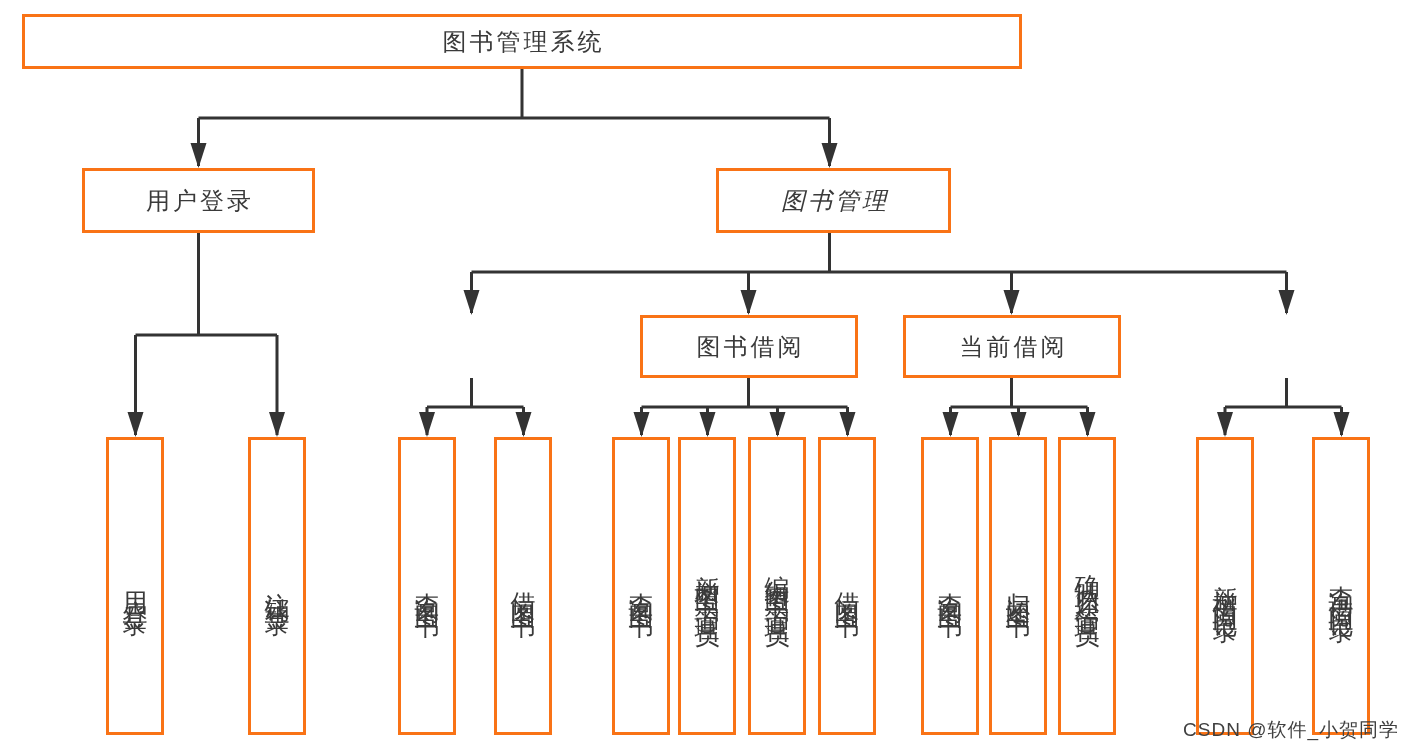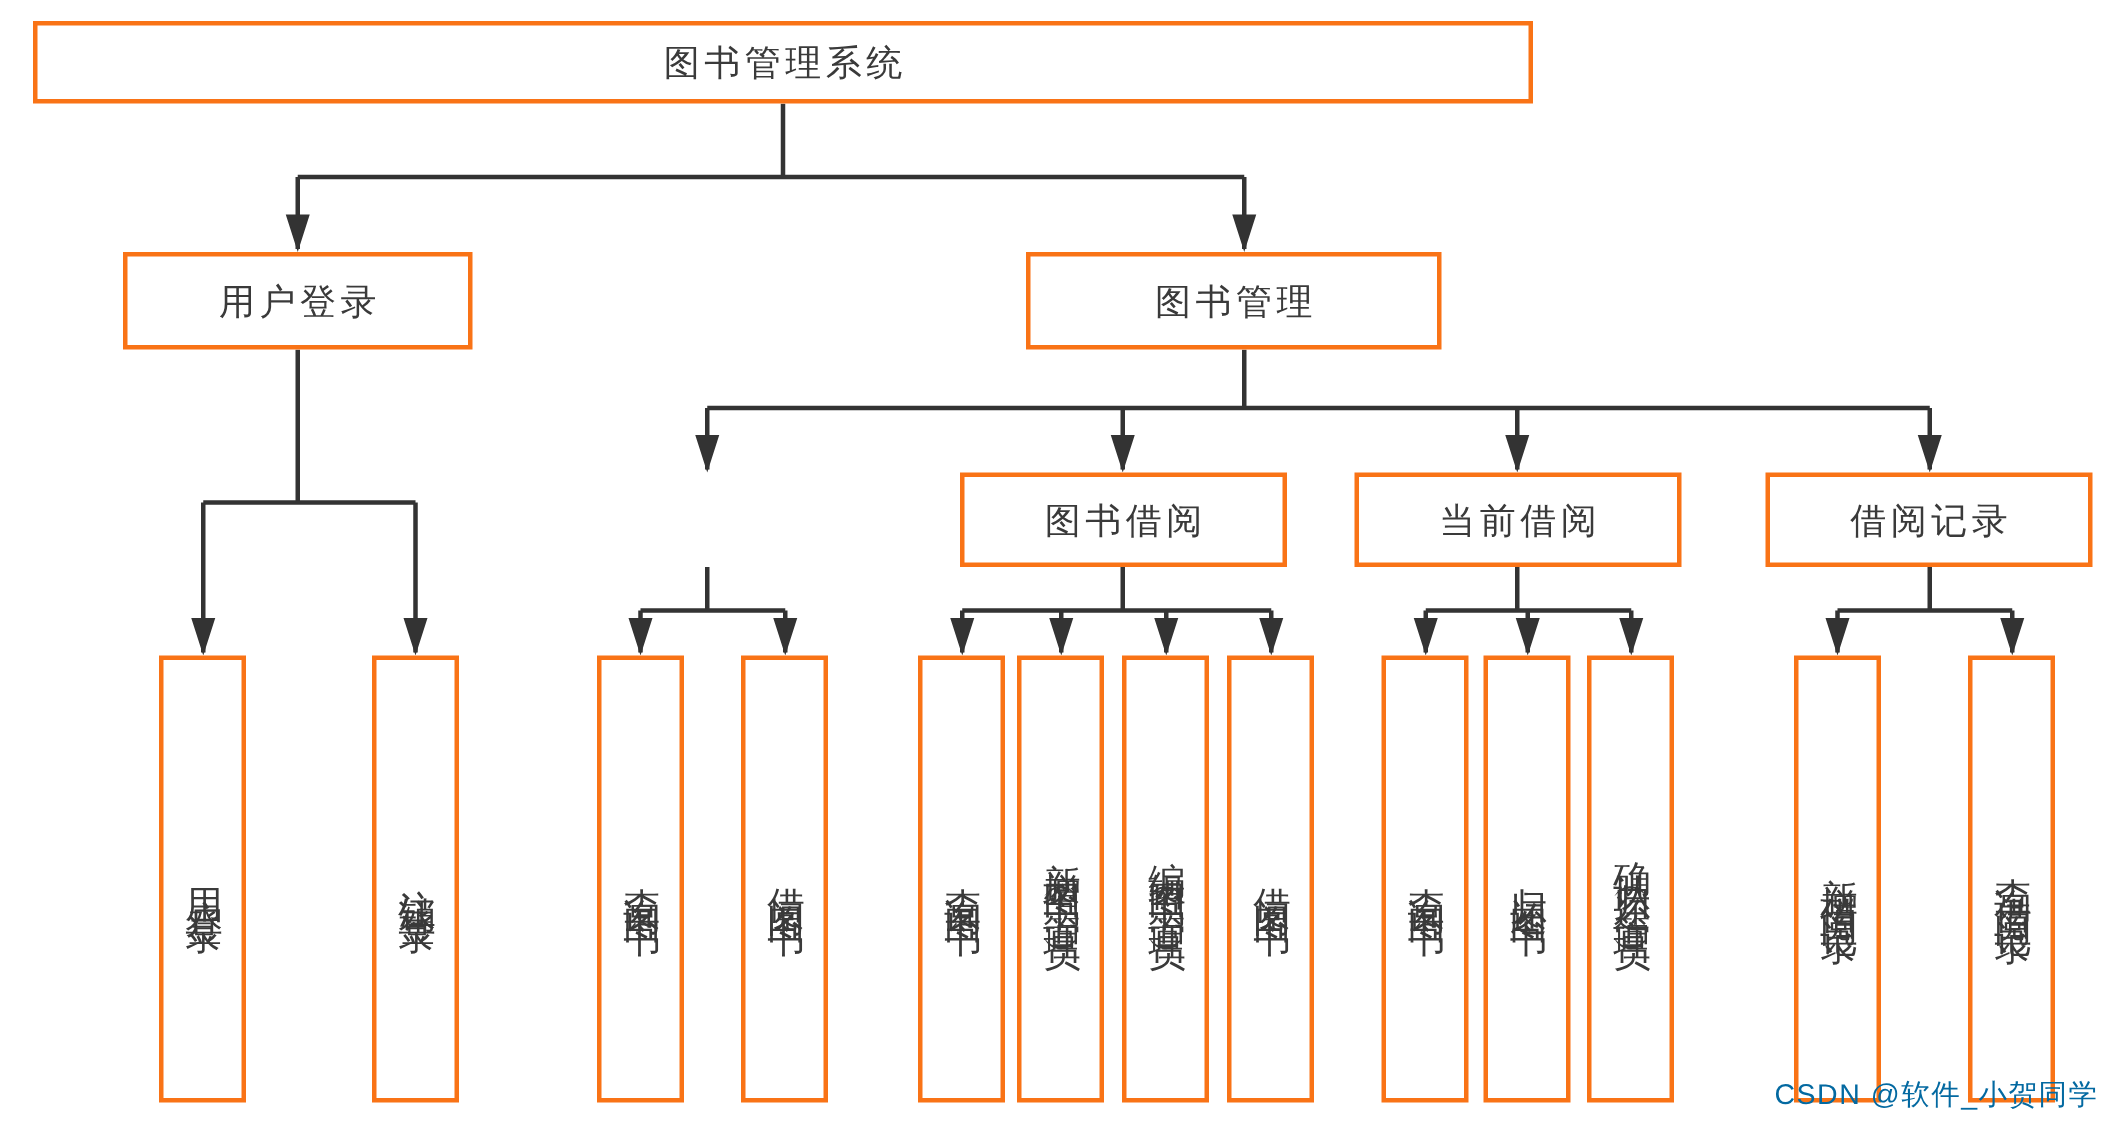--- a/index.html
+++ b/index.html
@@ -29,38 +29,38 @@
   }
   .hlabel {
     font-size: 24px;
     letter-spacing: 3px;
     white-space: nowrap;
     text-indent: 3px;
   }
   .root  { left: 22px;  top: 14px;  width: 1000px; height: 55px; }
   .l2    { top: 168px; height: 65px; }
   .l2a   { left: 82px;  width: 233px; }
-  .l2b   { left: 684px; width: 277px; }
+  .l2b   { left: 716px; width: 235px; font-style: italic; }
   .l3    { top: 315px; height: 63px; width: 218px; }
   .leaf  { top: 437px; height: 298px; width: 58px; }
   .vtext {
     writing-mode: vertical-rl;
     text-orientation: mixed;
     font-size: 25px;
     letter-spacing: 7px;
     line-height: 1;
     white-space: nowrap;
   }
   .watermark {
     position: absolute;
     right: 6px;
     bottom: 4px;
     font-size: 19px;
     letter-spacing: 1px;
-    color: #0369a1;
+    color: #404040;
   }
 </style>
 </head>
 <body>
 
 <div class="stage">
 
   <svg class="wires" viewBox="0 0 1405 747" aria-hidden="true">
     <path fill="none" stroke="#333333" stroke-width="3" d="M522 69 L522 118
          M198.5 118 L829.5 118
@@ -126,23 +126,20 @@
   <div class="box l2 l2b">
     <span class="hlabel">图书管理</span>
   </div>
 
   <div class="box l3" style="left:640px">
     <span class="hlabel">图书借阅</span>
   </div>
   <div class="box l3" style="left:903px">
     <span class="hlabel">当前借阅</span>
   </div>
-  <div class="box l3" style="left:1177px">
-    <span class="hlabel">借阅记录</span>
-  </div>
 
   <div class="box leaf" style="left:106px">
     <span class="vtext">用户登录</span>
   </div>
   <div class="box leaf" style="left:248px">
     <span class="vtext">注销登录</span>
   </div>
 
   <div class="box leaf" style="left:398px">
     <span class="vtext">查询图书</span>

